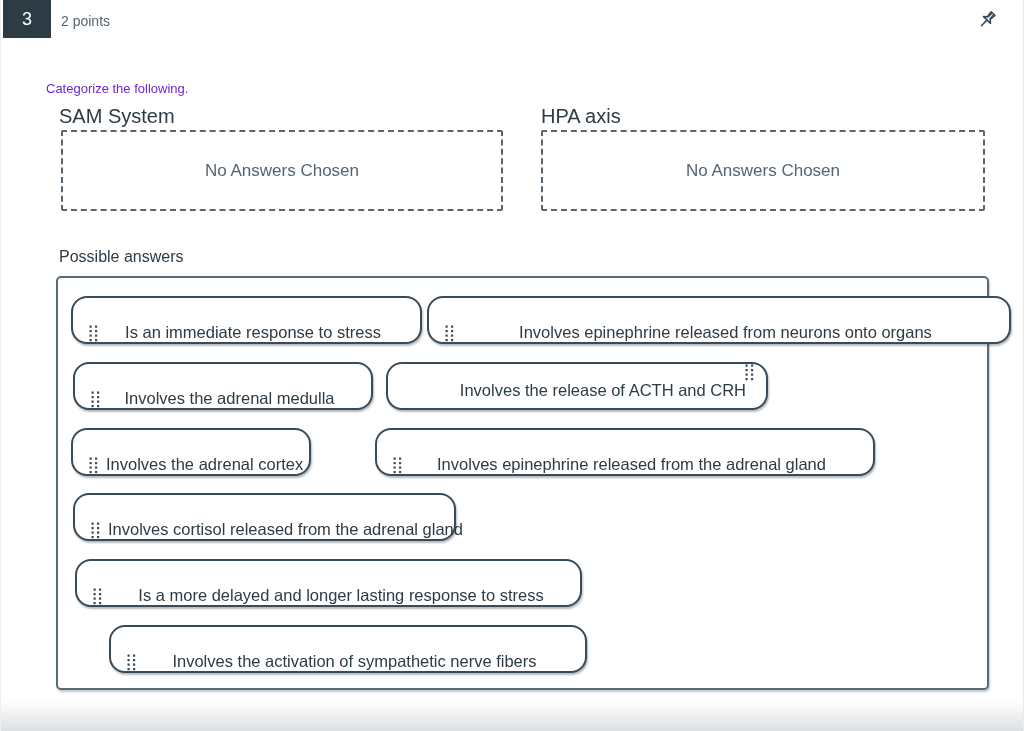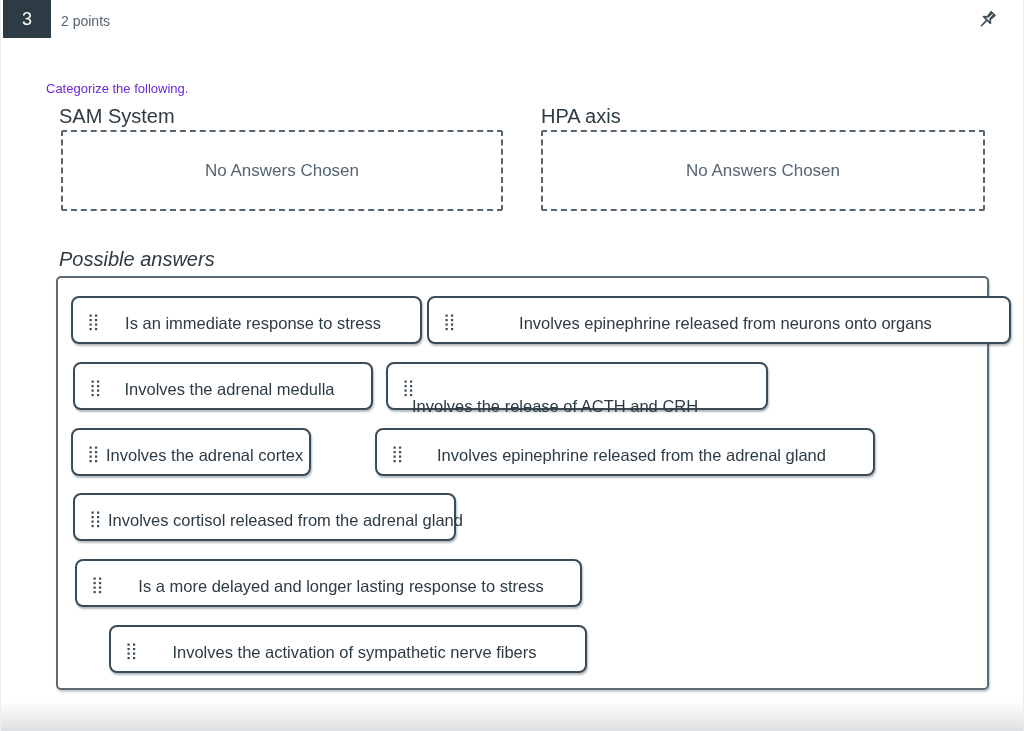--- a/index.html
+++ b/index.html
@@ -71,44 +71,43 @@
     color: #556572;
   }
   #zone-sam { left: 60px; top: 130px; width: 442px; }
   #zone-hpa { left: 540px; top: 130px; width: 444px; }
   #label-sam { left: 58px; top: 105px; }
   #label-hpa { left: 540px; top: 105px; }
 
   .pa-label {
     position: absolute;
     left: 58px; top: 248px;
-    font-size: 20px;
+    font-size: 16px;
     color: #2d3b45;
-    font-style: italic;
   }
   .pa-box {
     position: absolute;
     left: 55px; top: 276px;
     width: 933px; height: 414px;
     border: 2px solid #5b6b76;
     border-radius: 5px;
     background: #ffffff;
     box-shadow: 1px 2px 2px rgba(45,59,69,0.28);
   }
 
   .chip {
     position: absolute;
     height: 48px;
     background: #ffffff;
     border: 2px solid #394b58;
-    border-radius: 8px;
+    border-radius: 16px;
     box-shadow: 1px 2px 2px rgba(45,59,69,0.35);
     display: flex;
-    align-items: flex-start;
-    padding: 16px 12px 0 16px;
+    align-items: flex-end;
+    padding: 0 12px 0 16px;
     cursor: grab;
   }
   .chip-label {
     flex: 1;
     text-align: center;
     font-size: 16.5px;
     color: #2d3b45;
     padding: 0 8px;
     white-space: nowrap;
   }

